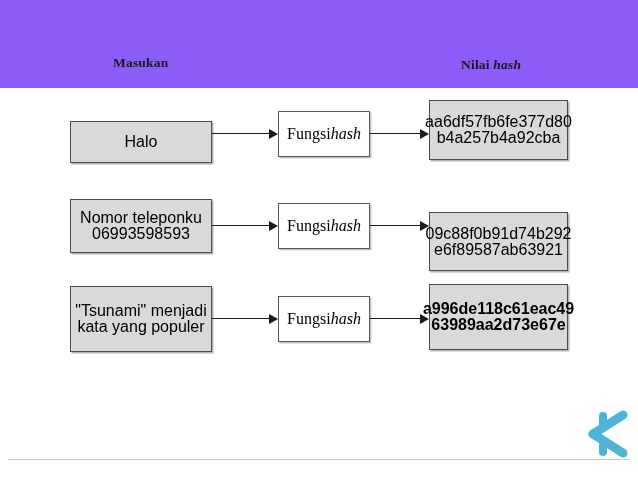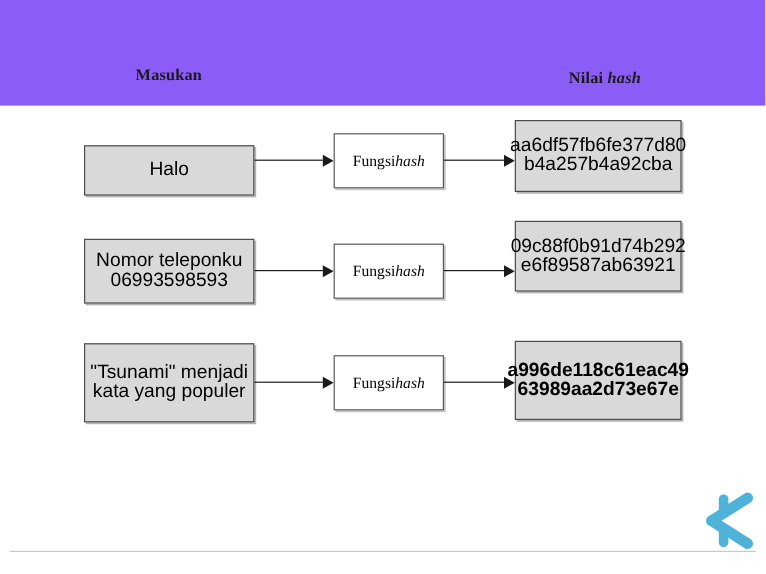--- a/index.html
+++ b/index.html
@@ -30,21 +30,21 @@
     font-size: 13.5px;
     color: #1a1a1a;
     white-space: nowrap;
     letter-spacing: 0.2px;
   }
   .header-label .it {
     font-style: italic;
     font-weight: bold;
   }
   #label-masukan { left: 113px; top: 55px; }
-  #label-nilai   { left: 474px; top: 57px; }
+  #label-nilai   { left: 461px; top: 57px; }
 
   
   #diagram {
     position: absolute;
     left: 0; top: 88px;
     width: 638px;
     height: 370px;
   }
 
   
@@ -63,32 +63,32 @@
     box-shadow: 1.5px 1.5px 0 rgba(120,120,120,0.55);
     font-family: "Liberation Sans", sans-serif;
     font-size: 16px;
     line-height: 16px;
   }
   .box-fn {
     background: #ffffff;
     border: 1.5px solid #595959;
     box-shadow: 1.5px 1.5px 0 rgba(140,140,140,0.5);
     font-family: "Liberation Serif", serif;
-    font-size: 13px;
+    font-size: 16px;
   }
   .box-fn .it { font-style: italic; }
 
   
   #box-input-1 { left: 70px;  top: 33px;  width: 142px; height: 42px; }
   #box-fn-1    { left: 278px; top: 23px;  width: 92px;  height: 46px; }
   #box-hash-1  { left: 429px; top: 12px;  width: 139px; height: 60px; }
   
   #box-input-2 { left: 70px;  top: 111px; width: 142px; height: 54px; }
   #box-fn-2    { left: 278px; top: 115px; width: 92px;  height: 46px; }
-  #box-hash-2  { left: 429px; top: 96px; width: 139px; height: 59px; }
+  #box-hash-2  { left: 429px; top: 124px; width: 139px; height: 59px; }
   
   #box-input-3 { left: 70px;  top: 198px; width: 142px; height: 66px; }
   #box-fn-3    { left: 278px; top: 208px; width: 92px;  height: 46px; }
   #box-hash-3  { left: 429px; top: 196px; width: 139px; height: 66px; font-weight: bold; }
 
   
   .arrow {
     position: absolute;
     height: 10px;
   }

